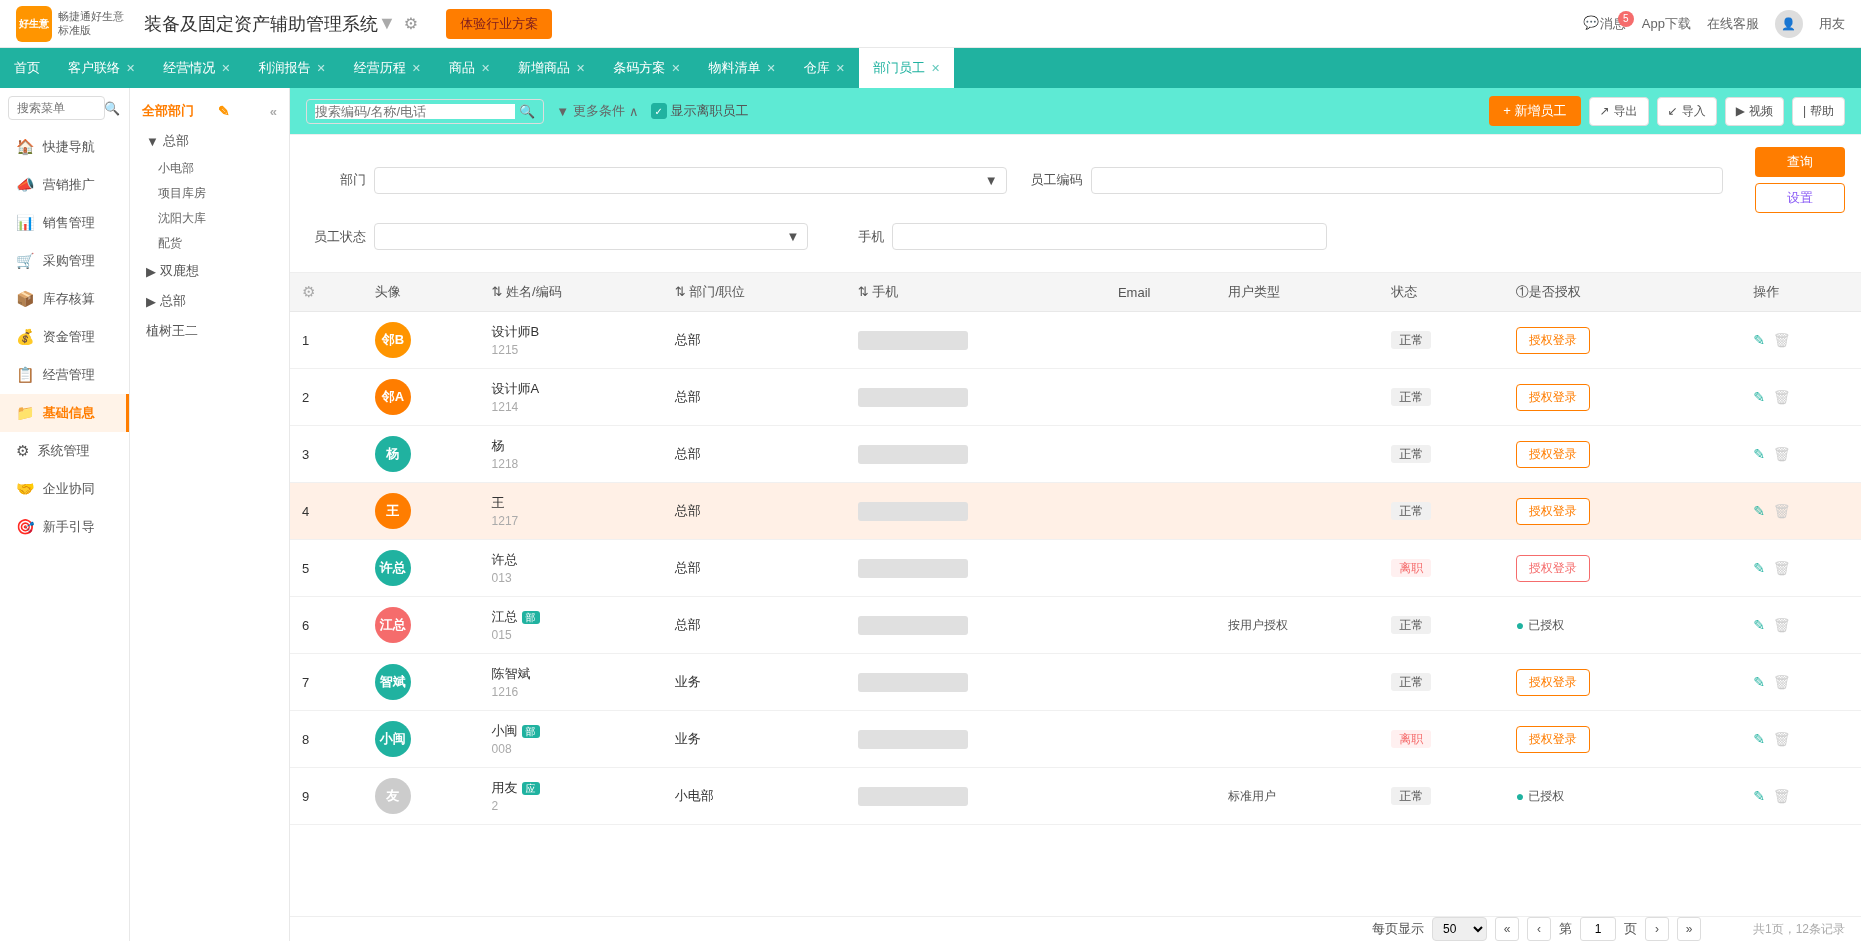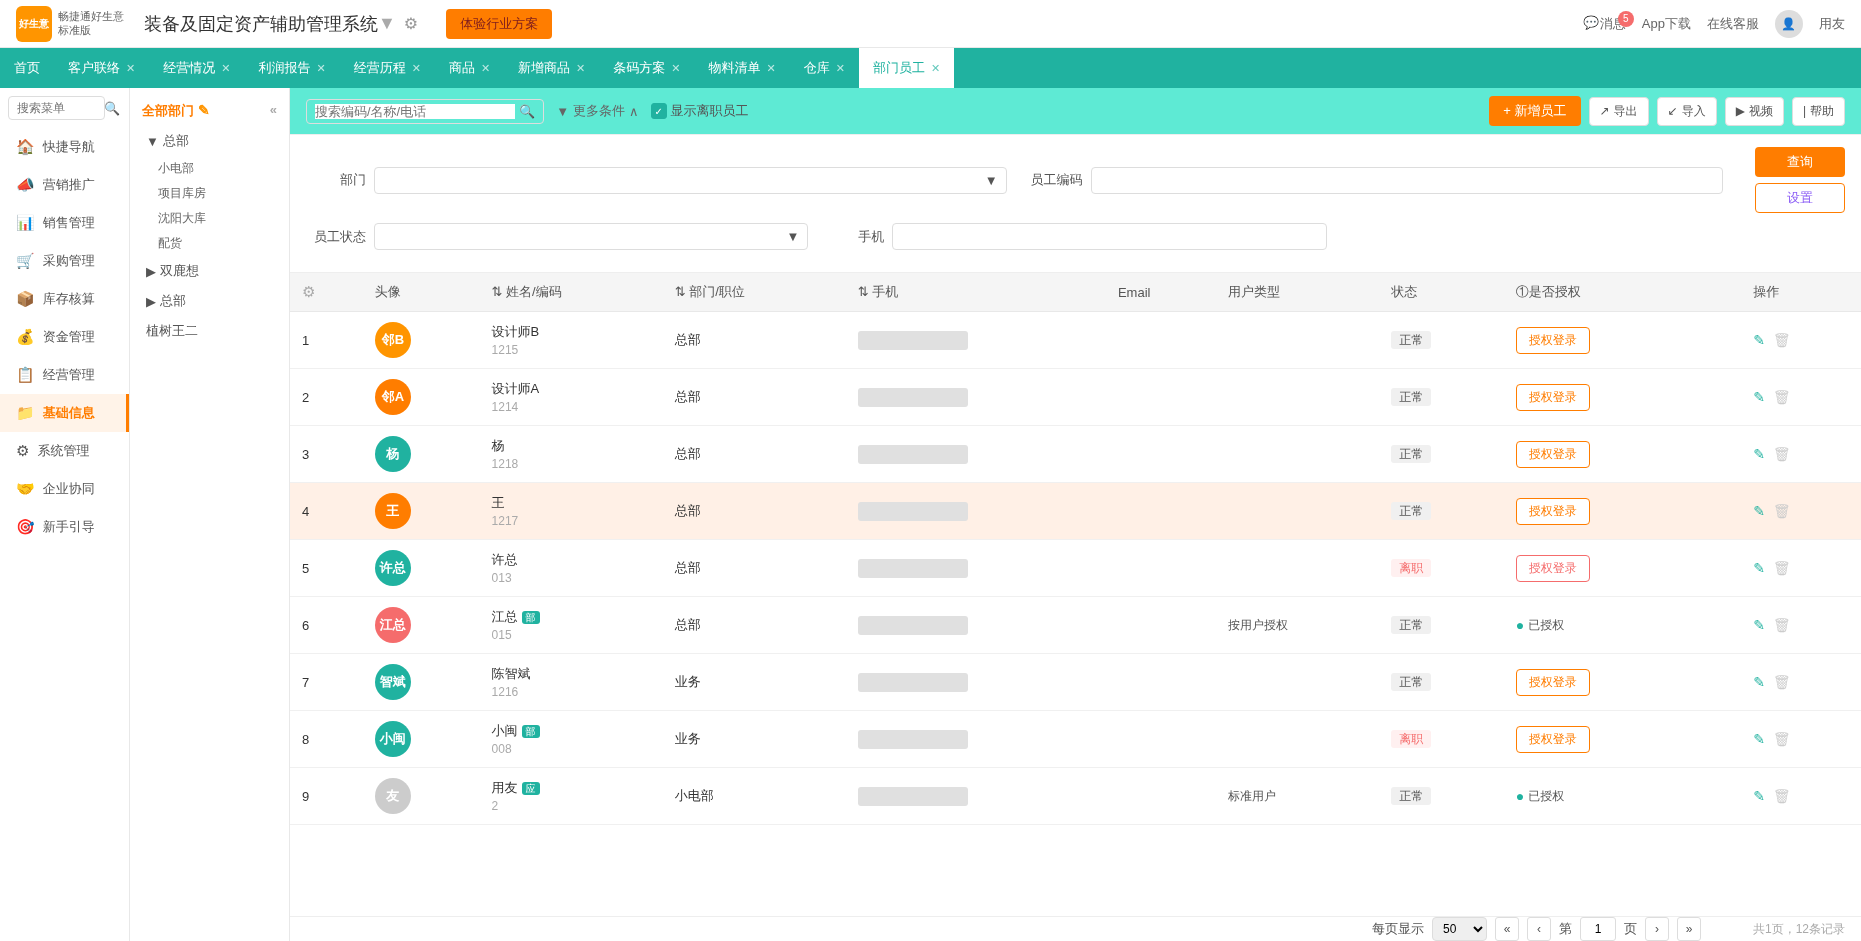--- a/index.html
+++ b/index.html
@@ -44,21 +44,21 @@
     .sidebar-nav { flex: 1; overflow-y: auto; }
     .sidebar-item {
       display: flex; align-items: center; padding: 10px 16px; cursor: pointer;
       font-size: 13px; color: #555; gap: 8px;
     }
     .sidebar-item.active { background: #fff3e8; color: #ff7d00; font-weight: bold; border-right: 3px solid #ff7d00; }
     .sidebar-icon { font-size: 15px; }
 
     
     .dept-tree { width: 160px; background: #fff; border-right: 1px solid #e8e8e8; padding: 8px 0; }
-    .dept-tree-header { display: flex; padding: 6px 12px; font-size: 13px; color: #ff7d00; font-weight: bold; gap: 4px; }
+    .dept-tree-header { display: flex; align-items: center; padding: 6px 12px; font-size: 13px; color: #ff7d00; font-weight: bold; gap: 24px; }
     .dept-item { padding: 6px 12px 6px 16px; font-size: 13px; color: #555; cursor: pointer; display: flex; align-items: center; gap: 4px; }
     .dept-child { padding-left: 28px; font-size: 12px; color: #666; padding-top: 4px; padding-bottom: 4px; cursor: pointer; }
 
     
     .content-area { flex: 1; display: flex; flex-direction: column; overflow: hidden; }
 
     
     .search-bar { background: #5eead4; padding: 8px 16px; display: flex; align-items: center; gap: 12px; border-bottom: 1px solid #eee; }
     .search-input-wrap { display: flex; align-items: center; border: 1px solid #ddd; border-radius: 4px; padding: 4px 8px; gap: 4px; }
     .search-input-wrap input { border: none; outline: none; font-size: 13px; width: 200px; }

